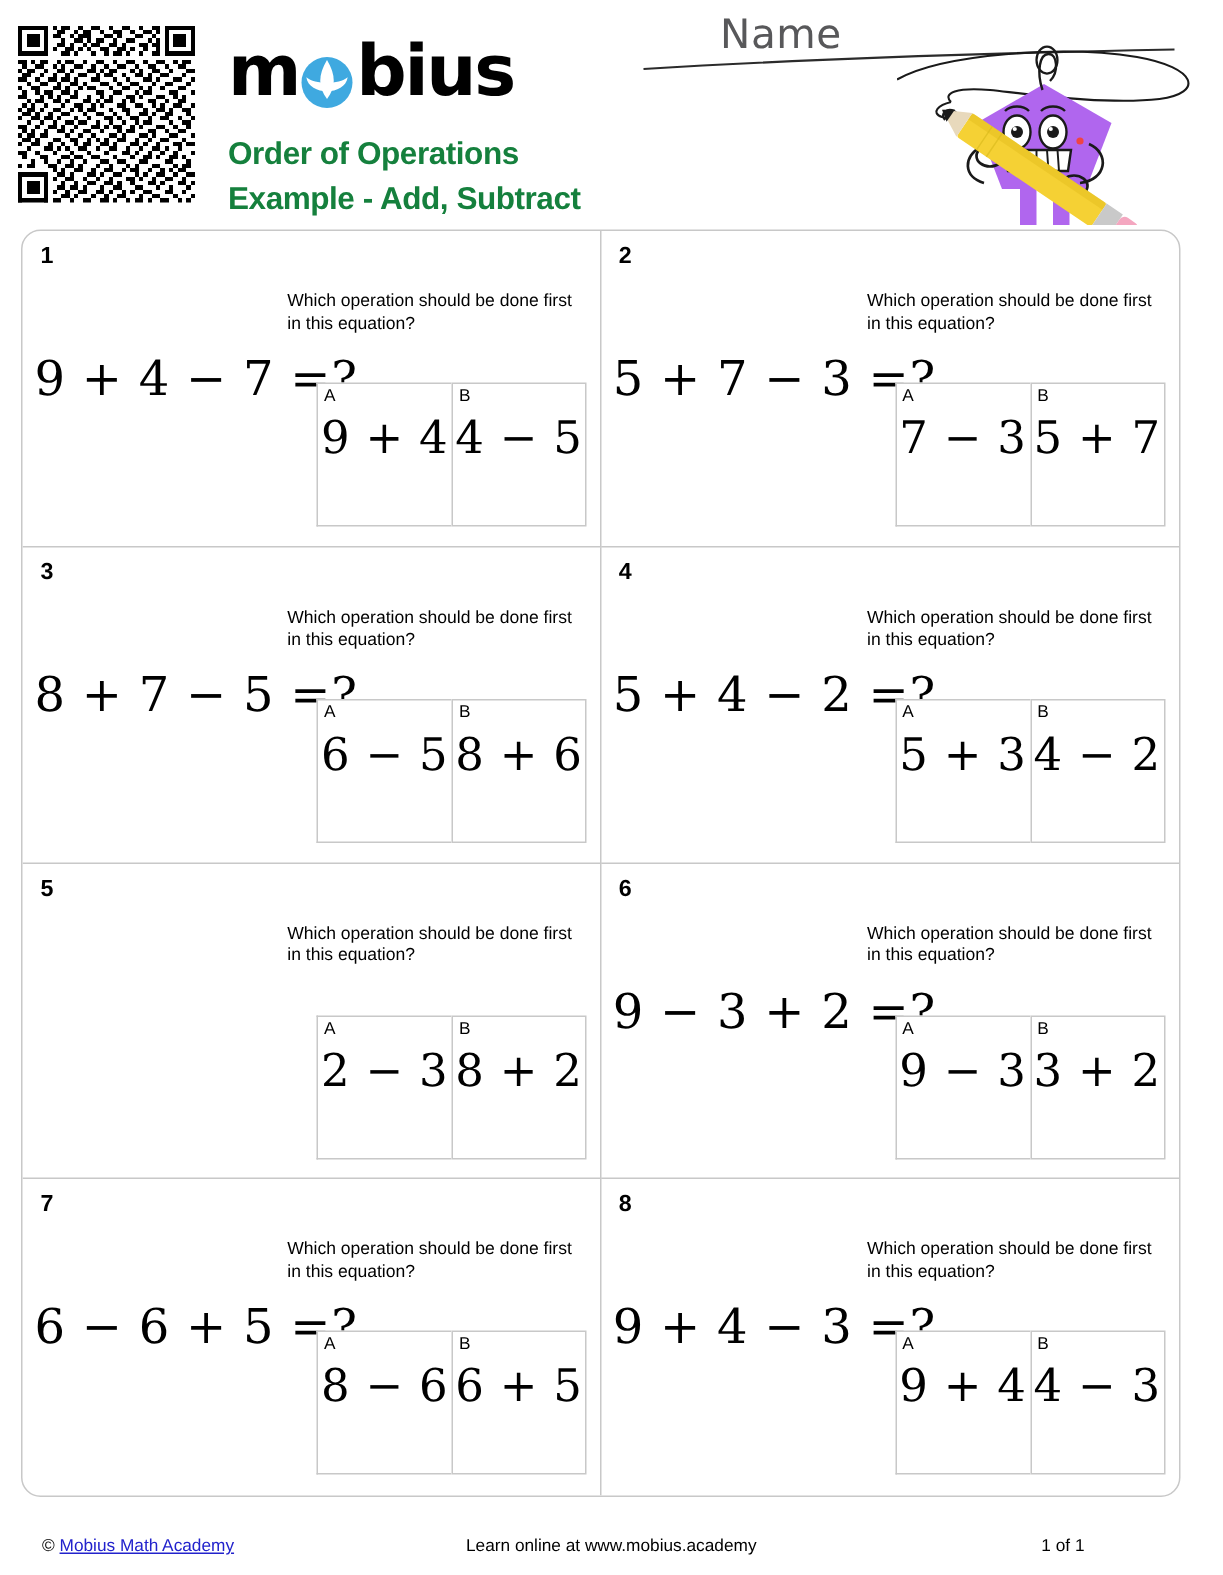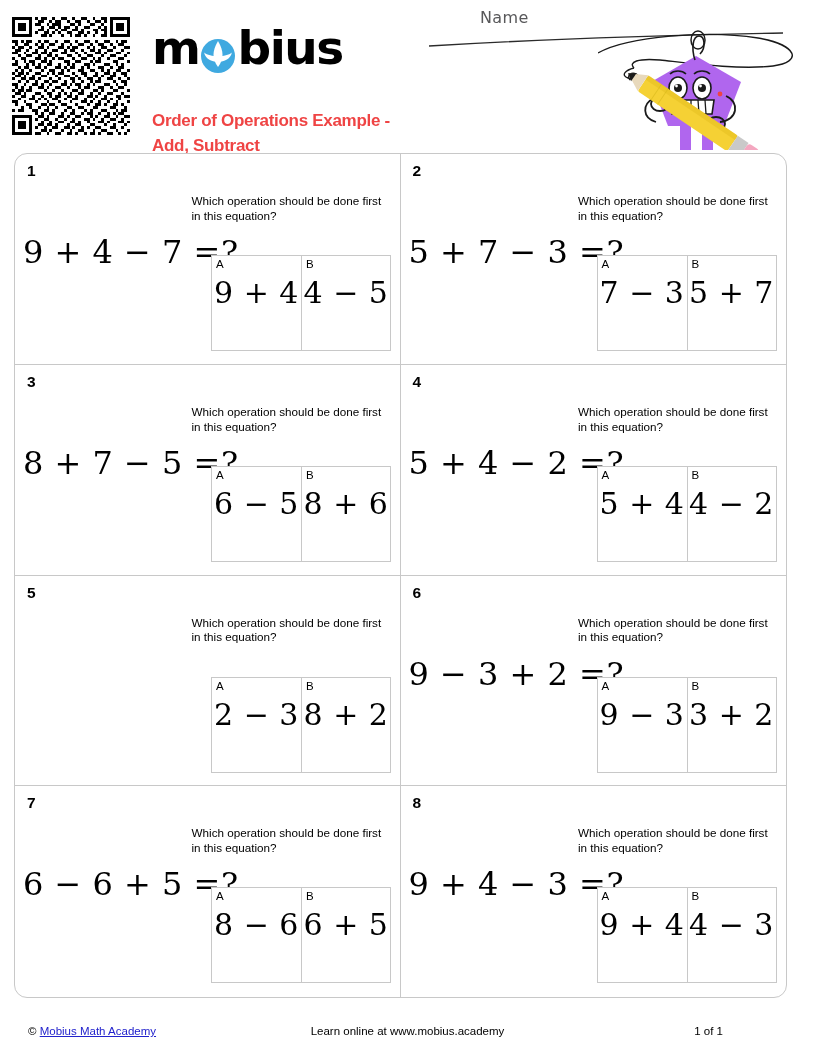--- a/index.html
+++ b/index.html
@@ -51,37 +51,36 @@
     position: relative;
     margin: 0 1px;
     top: 4px;
   }
   .worksheet-title {
     position: absolute;
     left: 152px; top: 88px;
     width: 275px;
     font-family: "Liberation Sans", sans-serif;
     font-weight: bold;
-    font-size: 17px;
+    font-size: 21px;
     line-height: 1.45;
     letter-spacing: -0.3px;
-    color: #ef4444;
-    margin-top: 21px;
+    color: #15803d;
   }
   .name-area {
     position: absolute;
     left: 425px; top: 6px;
     width: 370px;
     height: 50px;
   }
   .name-label {
     position: absolute;
     left: 55px; top: 2px;
     font-family: "DejaVu Sans", sans-serif;
-    font-size: 16px;
+    font-size: 27px;
     color: #58585a;
     letter-spacing: 0.4px;
   }
   .mascot {
     position: absolute;
     left: 598px; top: 18px;
     width: 215px; height: 132px;
   }
 
   
@@ -790,21 +789,21 @@
     </div>
   </div>
 
   <div class="cell">
     <div class="q-num">4</div>
     <div class="prompt">Which operation should be done first in this equation?</div>
     <div class="equation">5 + 4 − 2 =?</div>
     <div class="choices">
       <div class="choice">
         <div class="choice-letter">A</div>
-        <div class="choice-expr">5 + 4</div>
+        <div class="choice-expr">5 + 3</div>
       </div>
       <div class="choice">
         <div class="choice-letter">B</div>
         <div class="choice-expr">4 − 2</div>
       </div>
     </div>
   </div>
 
   <div class="cell">
     <div class="q-num">5</div>

